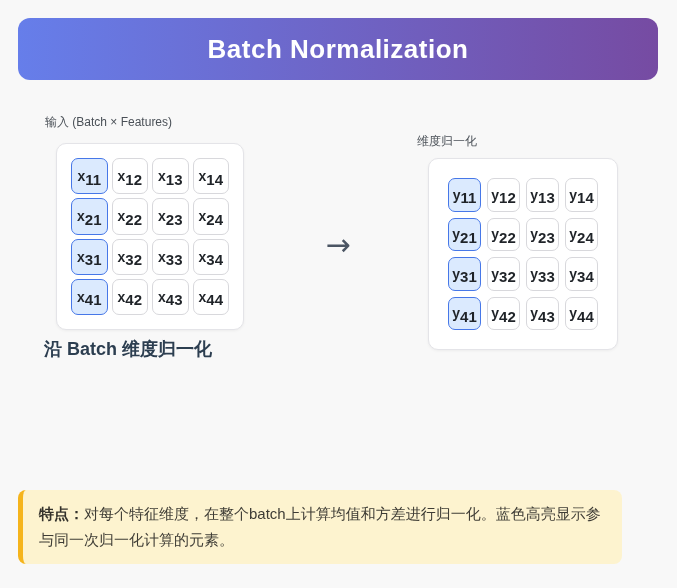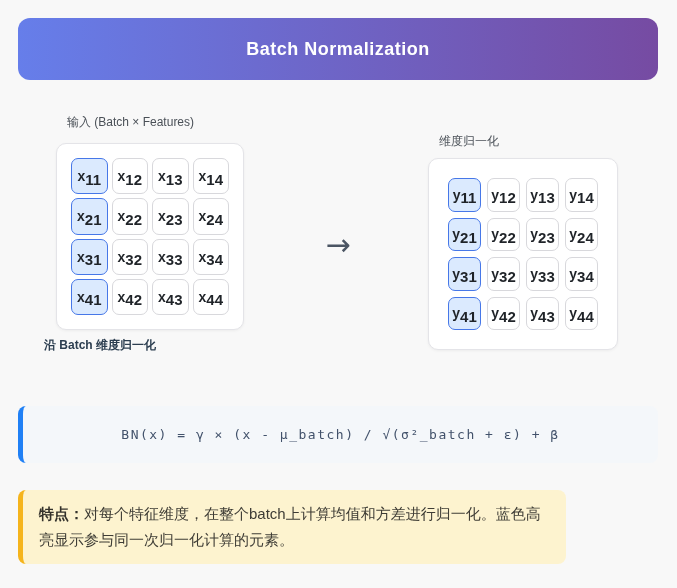--- a/index.html
+++ b/index.html
@@ -19,39 +19,38 @@
   
   .banner {
     position: absolute;
     left: 18px; top: 18px; width: 640px; height: 62px;
     border-radius: 12px;
     background: linear-gradient(90deg, var(--header-gradient-start, #667eea), var(--header-gradient-end, #764ba2));
     display: flex; align-items: center; justify-content: center;
   }
   .banner h1 {
     color: #ffffff;
-    font-size: 18px;
+    font-size: 26px;
     font-weight: bold;
     letter-spacing: 0.5px;
   }
 
   
   .matrix-label {
     position: absolute;
     font-size: 12px;
     color: #4a5057;
-    margin-left: 22px;
   }
   .input-label  { left: 45px;  top: 114px; }
   .output-label { left: 417px; top: 133px; }
 
   .caption {
     position: absolute;
     left: 44px; top: 337px;
-    font-size: 12px;
+    font-size: 18px;
     font-weight: bold;
     color: #2c3e50;
     text-align: right;
   }
 
   
   .matrix-card {
     position: absolute;
     background: #ffffff;
     border: 1.5px solid #e4e4e8;
@@ -106,21 +105,21 @@
   .formula-box code {
     font-family: "DejaVu Sans Mono", "Liberation Mono", monospace;
     font-size: 13px;
     letter-spacing: 1.5px;
     color: #42526b;
   }
 
   
   .note-box {
     position: absolute;
-    left: 18px; top: 490px; width: 548px; height: 74px;
+    left: 18px; top: 490px; width: 604px; height: 74px;
     background: var(--note-bg, #fdf3cf);
     border-left: 5px solid var(--note-accent, #f5b41c);
     border-radius: 8px;
     padding: 11px 18px 12px 16px;
   }
   .note-box p {
     font-size: 15px;
     line-height: 1.7;
     color: #3e3c35;
   }
@@ -270,21 +269,18 @@
       <div class="cell">
         <span>y</span>
         <sub>43</sub>
       </div>
       <div class="cell">
         <span>y</span>
         <sub>44</sub>
       </div>
     </div>
 
-  <div class="formula-box">
-    <code>BN(x) = γ × (x - μ_batch) / √(σ²_batch + ε) + β</code>
-  </div>
 
   <div class="note-box">
     <p><strong>特点：</strong><span>对每个特征维度，在整个batch上计算均值和方差进行归一化。蓝色高亮显示参与同一次归一化计算的元素。</span></p>
   </div>
 
 </div>
 
 </body></html>

